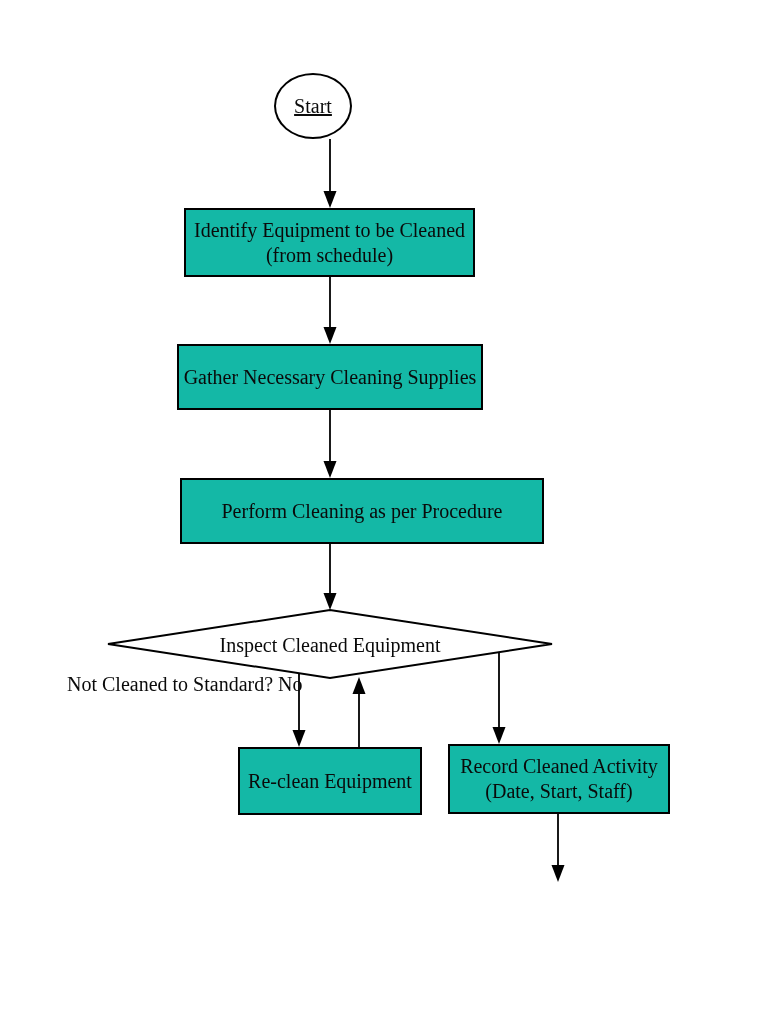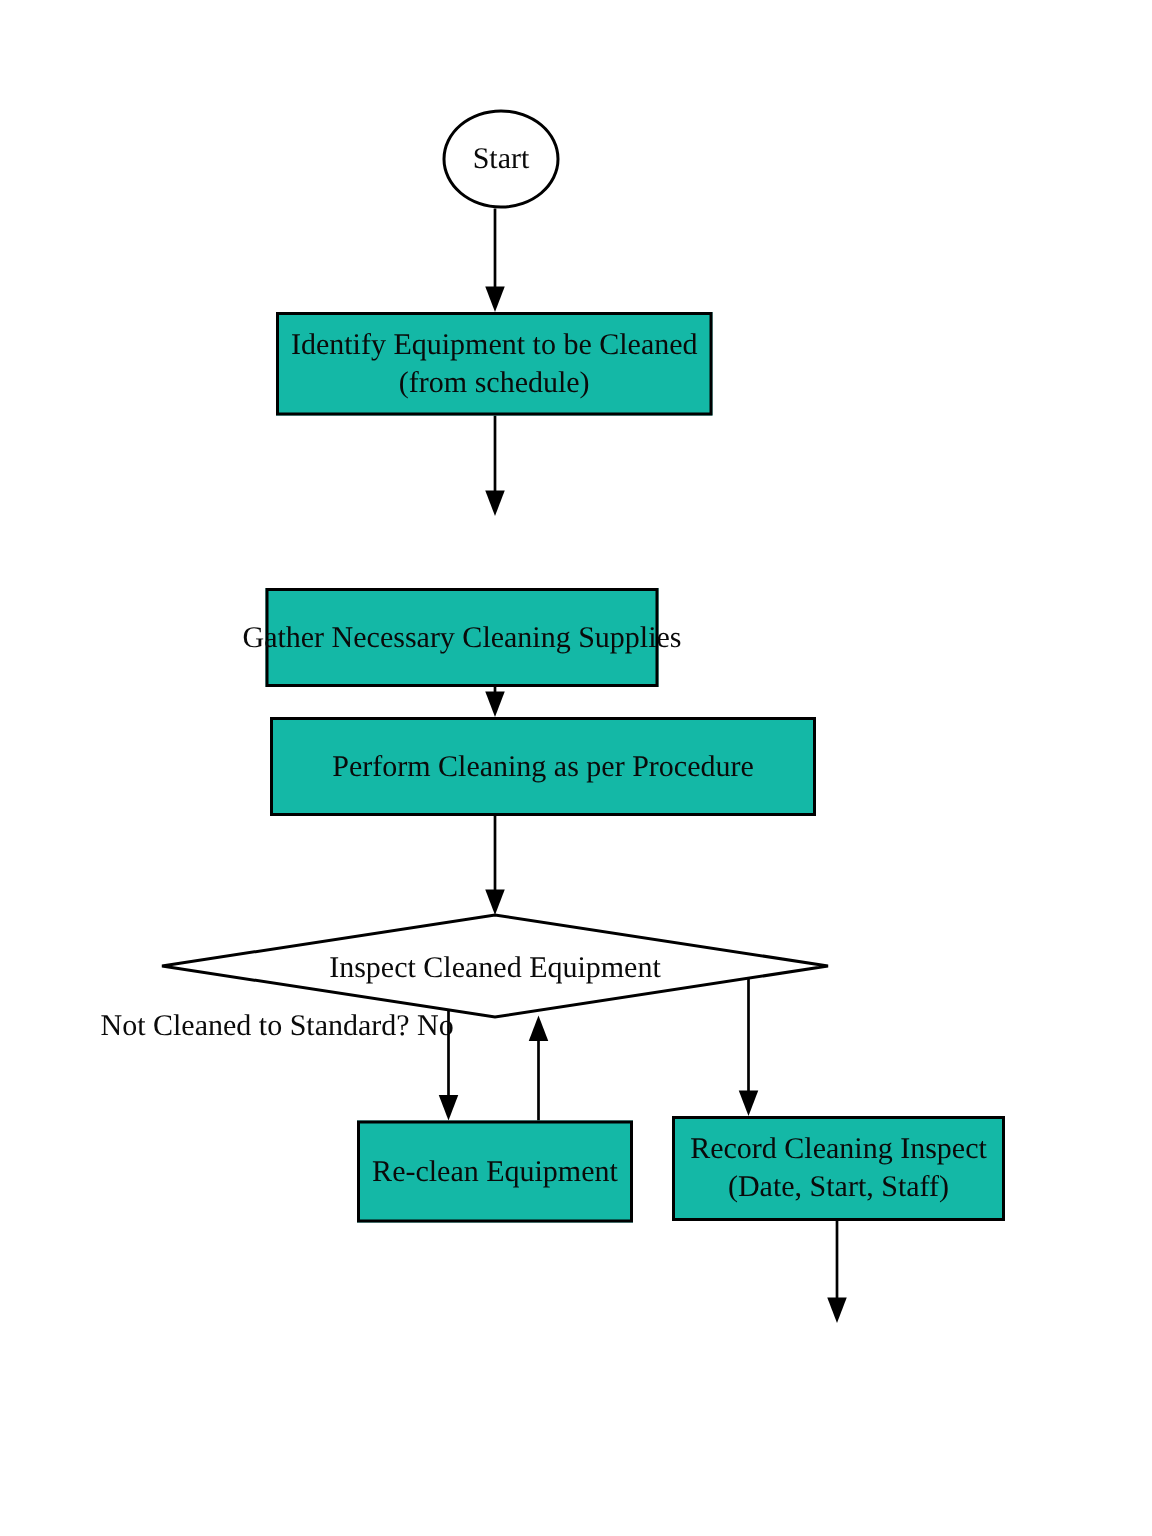--- a/index.html
+++ b/index.html
@@ -82,46 +82,46 @@
       <polygon points="323.5,593 336.5,593 330,610"></polygon>
       <polygon points="292.5,730 305.5,730 299,747"></polygon>
       <polygon points="352.5,694 365.5,694 359,677"></polygon>
       <polygon points="492.5,727 505.5,727 499,744"></polygon>
       <polygon points="551.5,865 564.5,865 558,882"></polygon>
     </g>
 
     <polygon points="108,644 330,610 552,644 330,678" fill="#ffffff" stroke="#000000" stroke-width="2"></polygon>
   </svg>
 
-  <div class="ellipse" style="left:295px; top:73px; width:78px; height:66px;">
+  <div class="ellipse" style="left:274px; top:73px; width:78px; height:66px;text-decoration:underline;">
     <span>Start</span>
   </div>
 
   <div class="node-box" style="left:184px; top:208px; width:291px; height:69px;">
     <div>Identify Equipment to be Cleaned</div>
     <div>(from schedule)</div>
   </div>
 
-  <div class="node-box" style="left:177px; top:344px; width:262px; height:66px;margin-top:48px;">
+  <div class="node-box" style="left:177px; top:344px; width:306px; height:66px;">
     <div>Gather Necessary Cleaning Supplies</div>
   </div>
 
   <div class="node-box" style="left:180px; top:478px; width:364px; height:66px;">
     <div>Perform Cleaning as per Procedure</div>
   </div>
 
   <div class="diamond-label" style="left:180px; top:632px; width:300px; height:26px;">
     <span>Inspect Cleaned Equipment</span>
   </div>
 
   <div class="edge-label" style="left:67px; top:673px;">Not Cleaned to Standard? No</div>
 
   <div class="node-box" style="left:238px; top:747px; width:184px; height:68px;">
     <div>Re-clean Equipment</div>
   </div>
 
   <div class="node-box" style="left:448px; top:744px; width:222px; height:70px;">
-    <div>Record Cleaning Inspect</div>
+    <div>Record Cleaned Activity</div>
     <div>(Date, Start, Staff)</div>
   </div>
 
 
 </div>
 
 </body></html>

